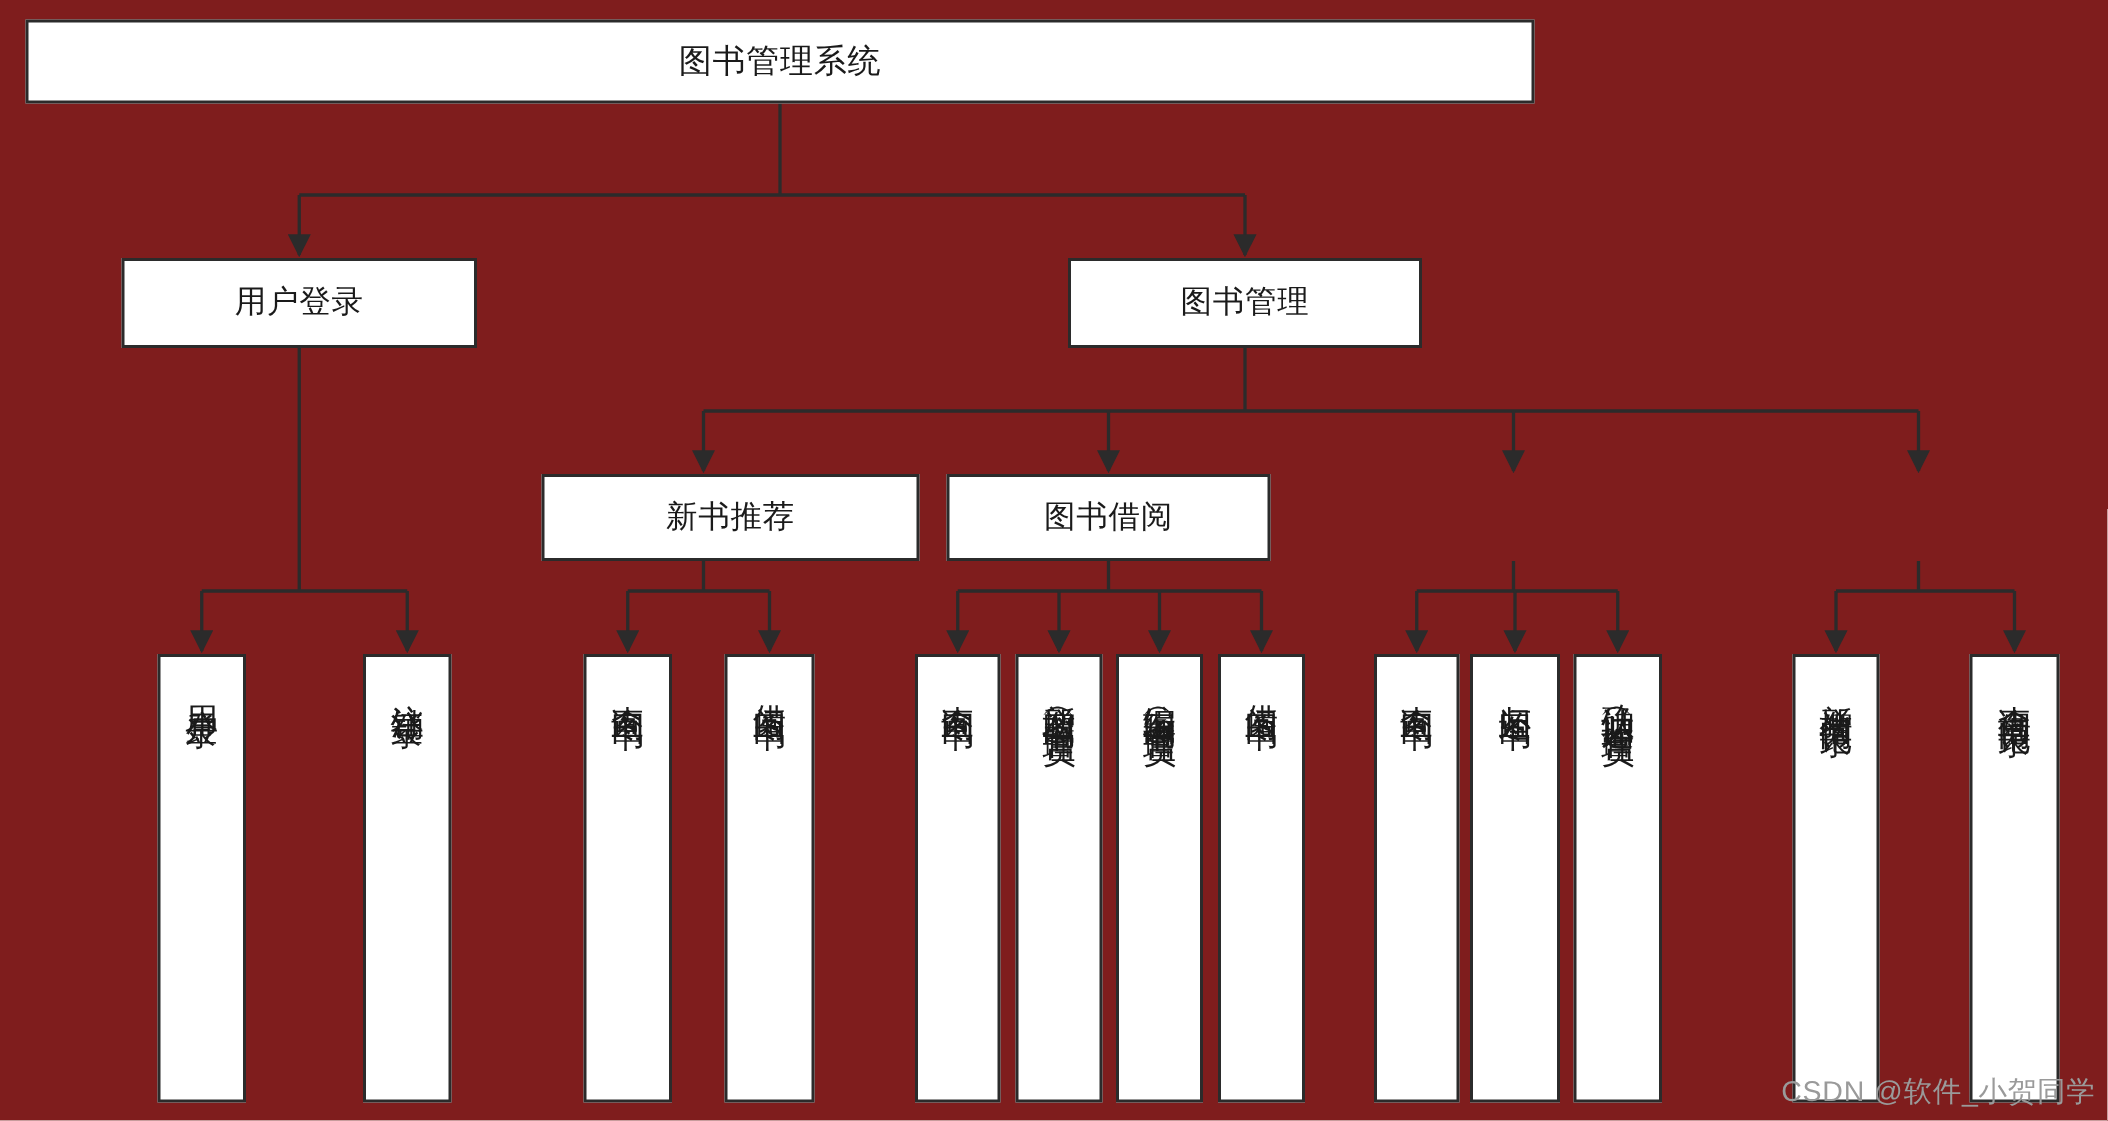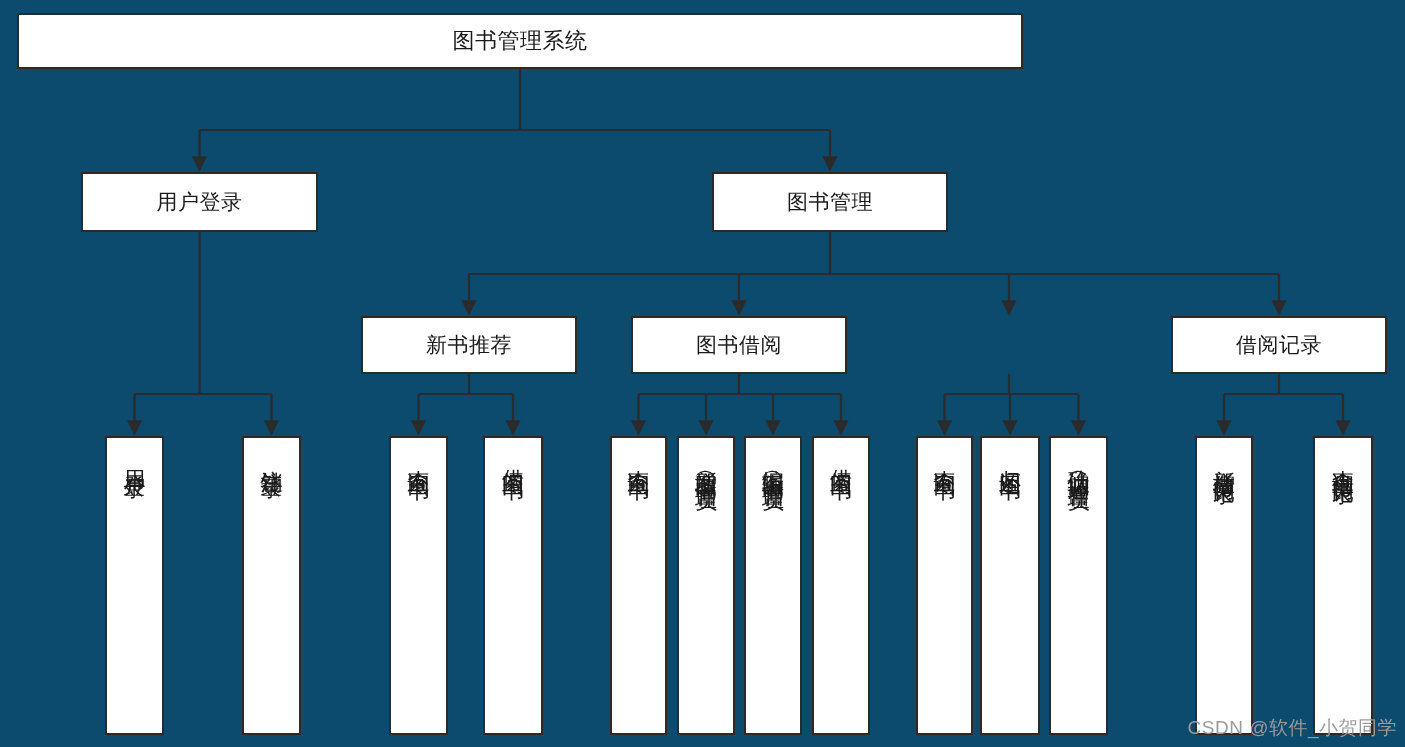--- a/index.html
+++ b/index.html
@@ -7,21 +7,21 @@
     padding: 0;
     background: #ffffff;
   }
   body {
     font-family: "Liberation Sans", "DejaVu Sans", sans-serif;
   }
   #canvas {
     position: relative;
     width: 1405px;
     height: 747px;
-    background: #0c4a6e;
+    background: #7f1d1d;
     overflow: hidden;
   }
   svg.links {
     position: absolute;
     left: 0;
     top: 0;
     width: 1405px;
     height: 747px;
   }
   .node {
@@ -109,28 +109,25 @@
     <span class="label">图书管理系统</span>
   </div>
 
   <div class="node" style="left: 81px; top: 172px; width: 237px; height: 60px;">
     <span class="label">用户登录</span>
   </div>
   <div class="node" style="left: 712px; top: 172px; width: 236px; height: 60px;">
     <span class="label">图书管理</span>
   </div>
 
-  <div class="node" style="left: 361px; top: 316px; width: 216px; height: 58px;">
+  <div class="node" style="left: 361px; top: 316px; width: 252px; height: 58px;">
     <span class="label">新书推荐</span>
   </div>
   <div class="node" style="left: 631px; top: 316px; width: 216px; height: 58px;">
     <span class="label">图书借阅</span>
-  </div>
-  <div class="node" style="left: 1171px; top: 316px; width: 216px; height: 58px;">
-    <span class="label">借阅记录</span>
   </div>
 
   <div class="node leaf" style="left: 105px; top: 436px; width: 59px; height: 299px;">
     <span class="label">用户登录</span>
   </div>
   <div class="node leaf" style="left: 242px; top: 436px; width: 59px; height: 299px;">
     <span class="label">注销登录</span>
   </div>
 
   <div class="node leaf" style="left: 389px; top: 436px; width: 59px; height: 299px;">

